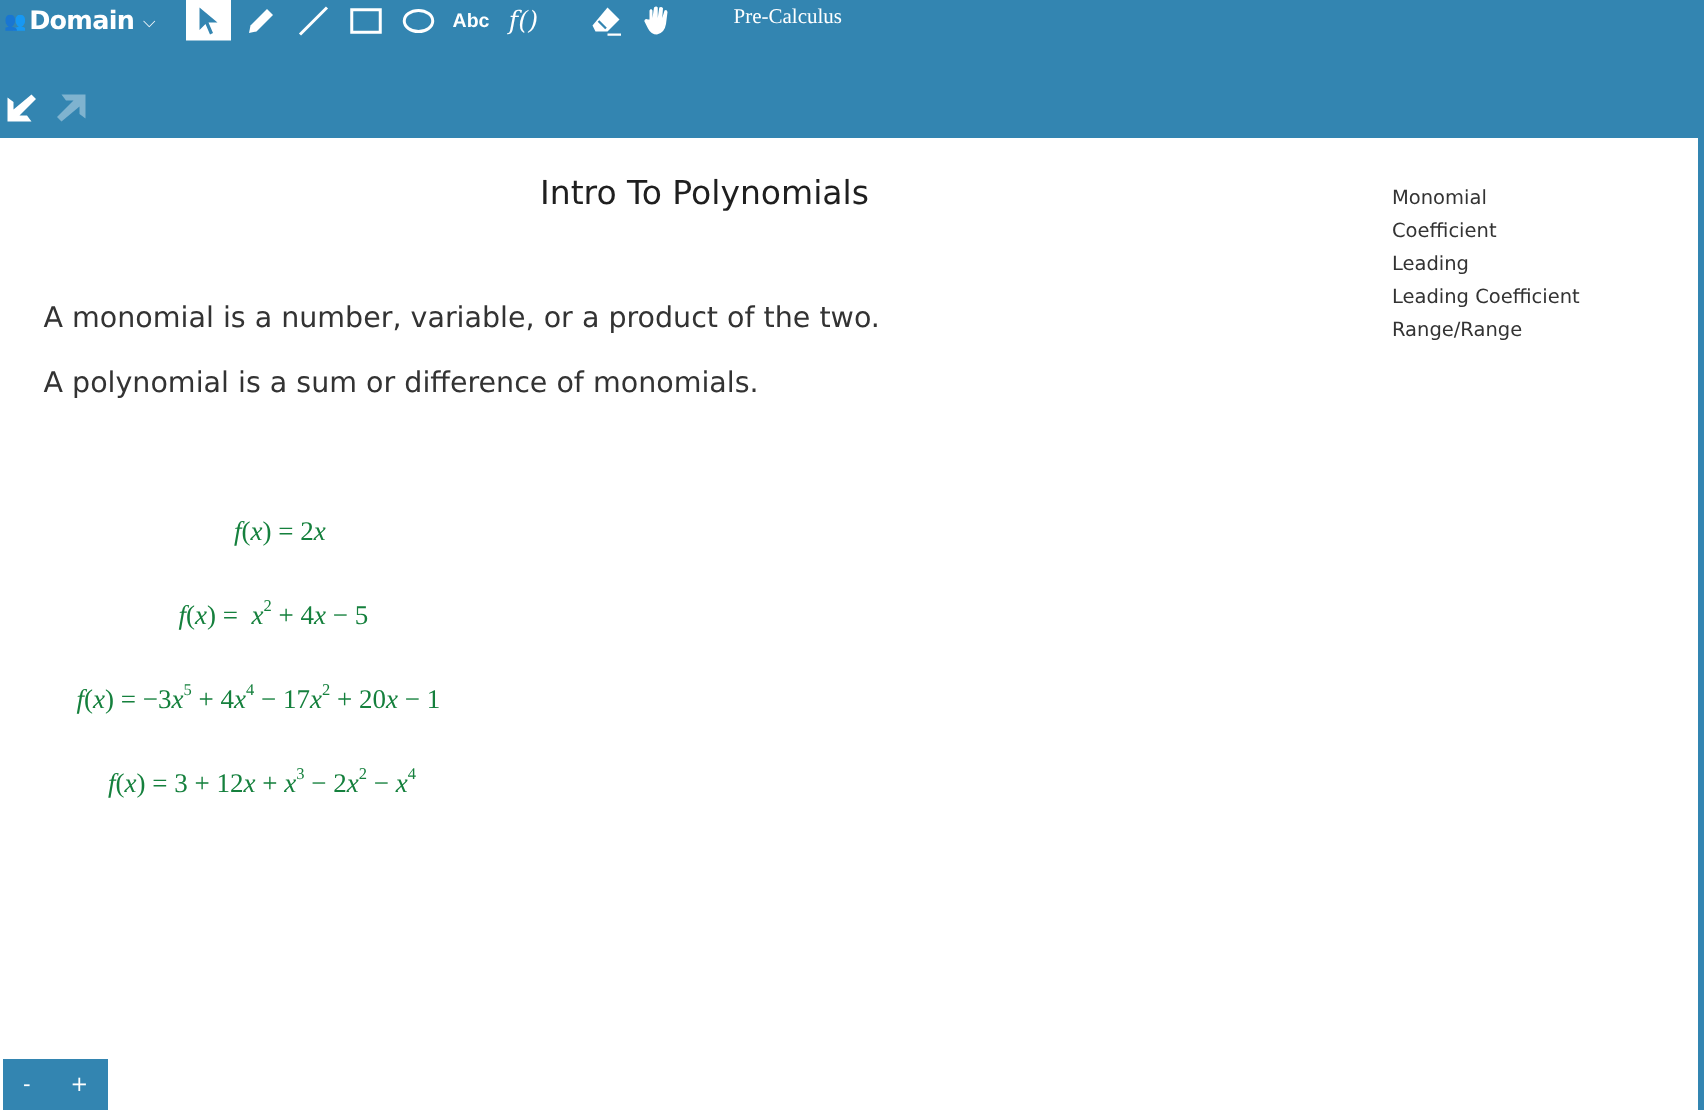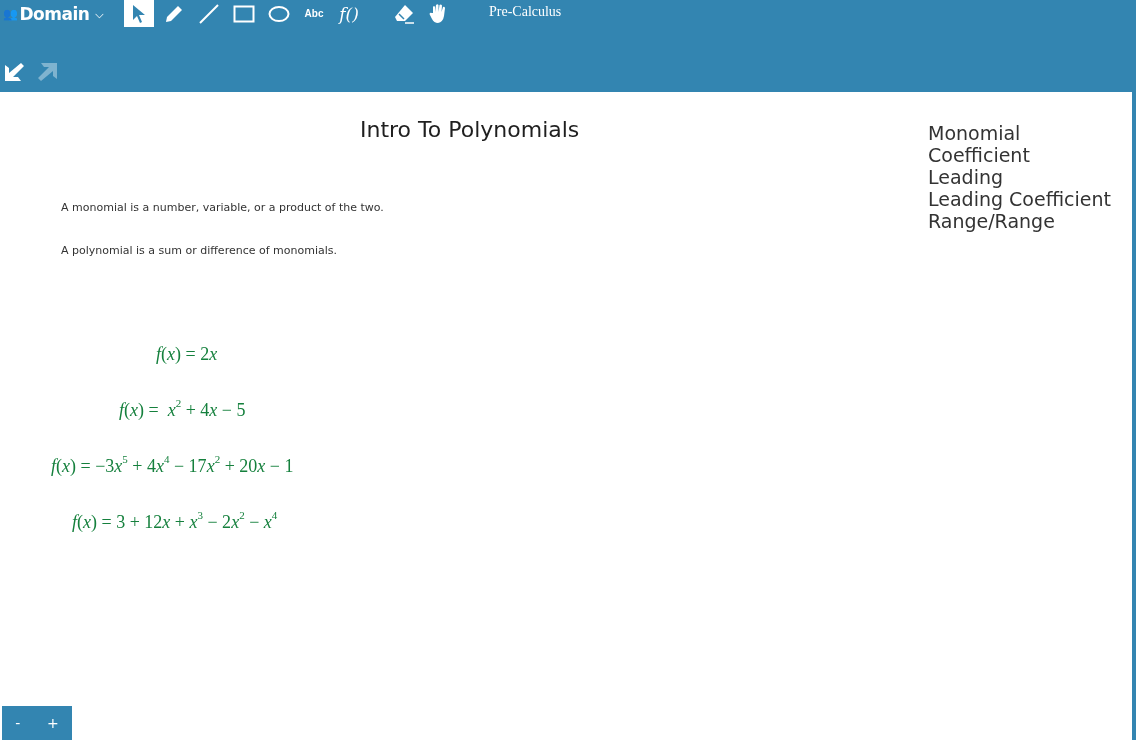--- a/index.html
+++ b/index.html
@@ -18,35 +18,35 @@
   }
   .brand .people { font-size: 12px; margin-right: 2px; }
   .brand .chev { margin-left: 6px; font-size: 11px; font-weight: normal; }
   .tool {
     position: absolute; top: 0; height: 27px; width: 30px;
     display: flex; align-items: center; justify-content: center;
     color: #fff; cursor: pointer;
   }
   .tool.active { background: #ffffff; }
   .tool svg { display: block; }
-  .tool .abc { font-size: 10px; font-weight: bold; font-family: "Liberation Sans", sans-serif; }
+  .tool .abc { font-size: 13px; font-weight: bold; font-family: "Liberation Sans", sans-serif; }
   .tool .fx { font-family: "DejaVu Serif", serif; font-style: italic; font-size: 17px; }
   .board-name {
     position: absolute; left: 489px; top: 4px; color: #fff;
     font-size: 14px; cursor: pointer; font-family: Liberation Serif, serif;
   }
   .arrow-btn { position: absolute; top: 60px; width: 24px; height: 24px; cursor: pointer; }
   .right-edge {
     position: absolute; right: 0; top: 92px; width: 4px; height: 648px; background: #3385b1;
   }
   .title {
     position: absolute; left: 360px; top: 117px; font-size: 22px; color: #1f1f1f;
   }
-  .para { position: absolute; left: 29px; font-size: 11px; color: #333; margin-left: 32px; }
-  .toc { position: absolute; left: 928px; top: 122px; font-size: 19px; color: #333; line-height: 22px; }
+  .para { position: absolute; left: 29px; font-size: 19px; color: #333; }
+  .toc { position: absolute; left: 928px; top: 122px; font-size: 13px; color: #333; line-height: 22px; }
   .toc div { cursor: pointer; }
   .eq {
     position: absolute; font-family: "Liberation Serif", "DejaVu Serif", serif;
     font-size: 18px; color: #15803d; white-space: nowrap;
   }
   .eq i { font-style: italic; }
   .eq sup { font-size: 11px; vertical-align: 9px; line-height: 0; }
   .zoombox {
     position: absolute; left: 2px; top: 706px; width: 70px; height: 34px;
     background: #3385b1; display: flex; align-items: center; justify-content: space-around;

